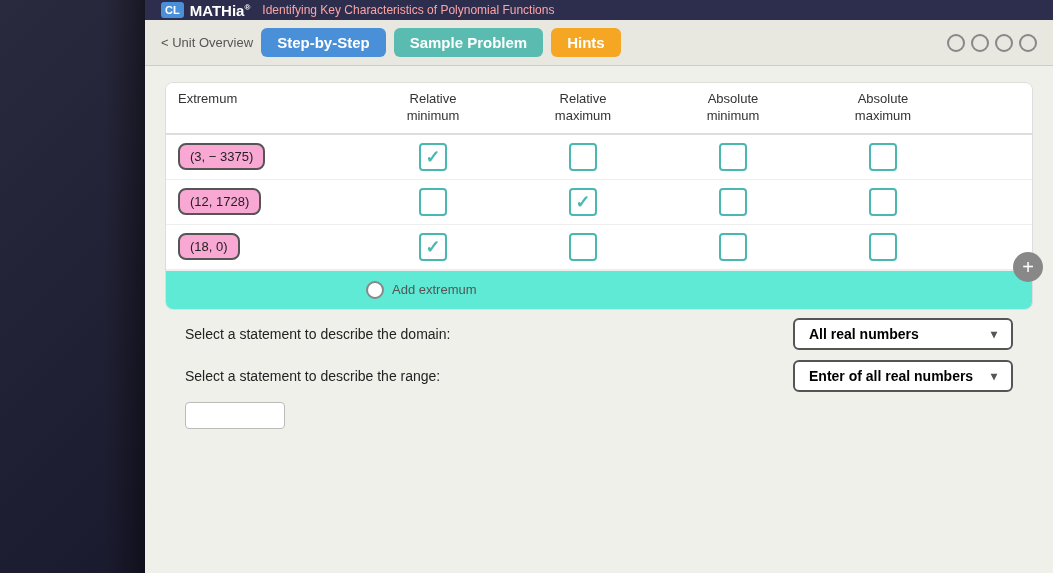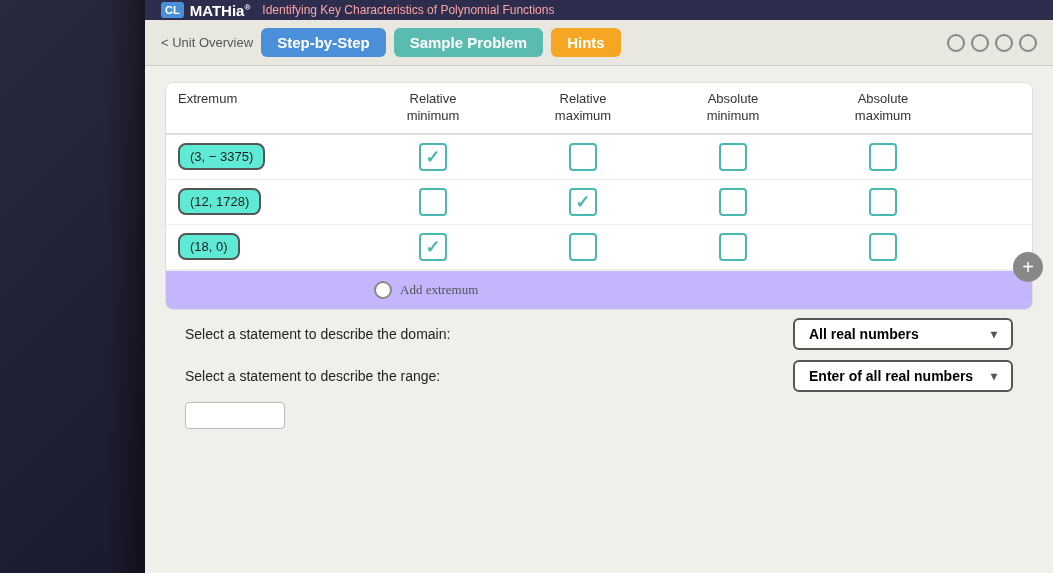--- a/index.html
+++ b/index.html
@@ -152,21 +152,21 @@
       align-items: center;
       padding: 8px 12px;
       border-bottom: 1px solid #eee;
       background: white;
     }
     .table-row-grid:last-child {
       border-bottom: none;
     }
     .extremum-label {
       display: inline-block;
-      background: #5eead4;
+      background: #f9a8d4;
       border: 2px solid #555;
       border-radius: 8px;
       padding: 4px 10px;
       font-size: 13px;
       color: #222;
       text-align: center;
     }
     .cell-center {
       display: flex;
       justify-content: center;
@@ -186,24 +186,23 @@
     .checkbox-teal.checked::after {
       content: '✓';
       color: #4ab8b0;
       font-size: 18px;
       font-weight: bold;
     }
     .add-row {
       display: grid;
       grid-template-columns: 180px 300px 300px;
       align-items: center;
-      padding: 10px 28px;
-      background: #c4b5fd;
+      padding: 10px 20px;
+      background: #5eead4;
       border-top: 1px solid #eee;
-      font-family: Liberation Serif, serif;
     }
     .radio-option {
       display: flex;
       align-items: center;
       gap: 8px;
       font-size: 13px;
       color: #555;
       cursor: pointer;
     }
     .radio-circle {

